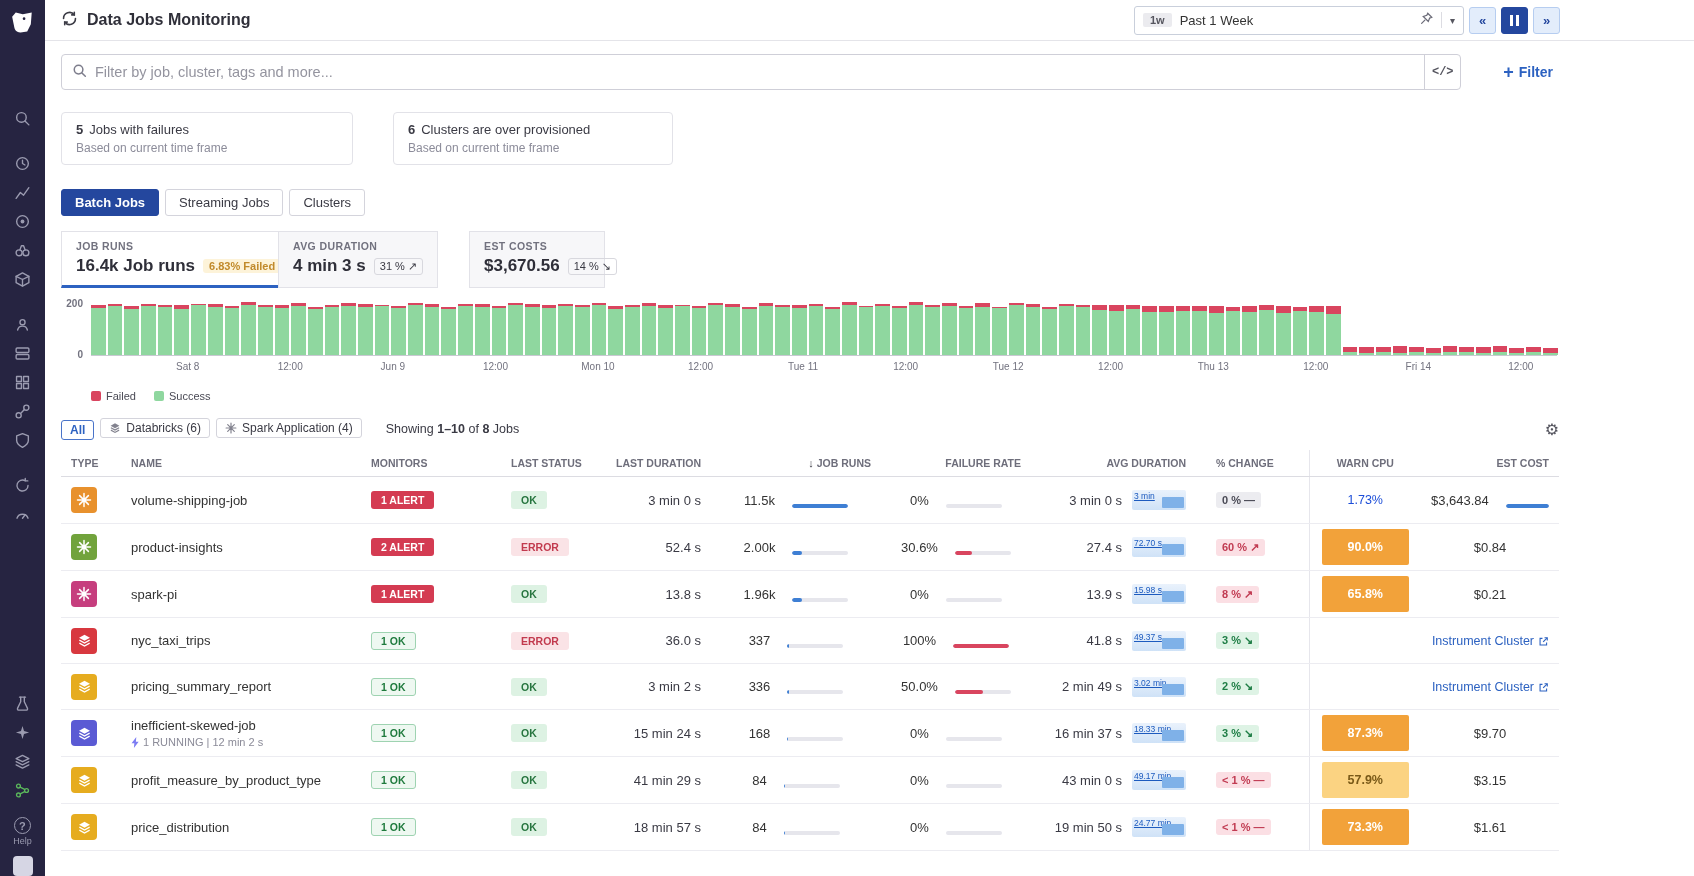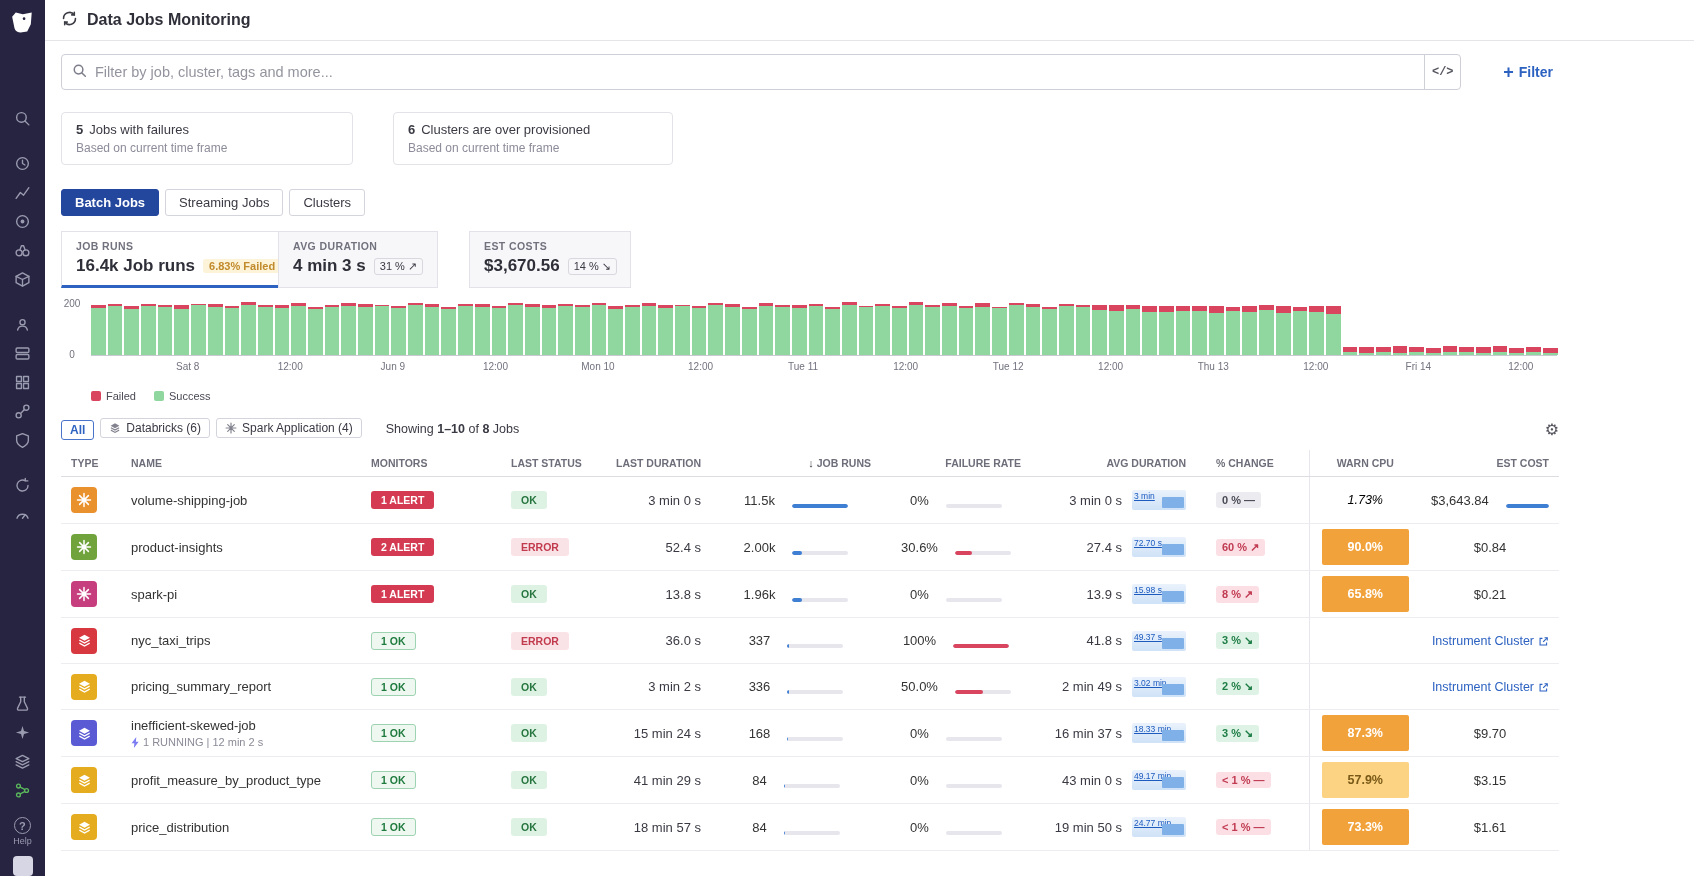--- a/index.html
+++ b/index.html
@@ -62,31 +62,31 @@
   .content { margin:24px 0 0 16px; width:1498px; }
   .tabs { display:flex; gap:6px; }
   .tab { padding:5px 13px; border:1px solid #d4d4dc; border-radius:3px; background:#fff; font-size:13px; color:#3a3a44; cursor:pointer; }
   .tab.active { background:#24479e; border-color:#24479e; color:#fff; font-weight:700; }
 
   .metric-cards { display:flex; margin-top:15px; }
   .metric-card { border:1px solid #e2e2e8; background:#f7f7f9; padding:8px 14px 9px; cursor:pointer; }
   .metric-card + .metric-card { margin-left:-1px; }
   .metric-card:nth-child(1) { width:218px; }
   .metric-card:nth-child(2) { width:160px; }
-  .metric-card:nth-child(3) { width:162px;margin-left:31px; }
+  .metric-card:nth-child(3) { width:136px;margin-left:31px; }
   .metric-card.active { background:#fff; border-bottom:3px solid #2d62c1; }
   .mc-label { font-size:10.5px; font-weight:700; color:#72727f; letter-spacing:.4px; }
   .mc-value-row { display:flex; align-items:center; gap:8px; margin-top:4px; }
   .mc-value { font-size:17px; font-weight:700; color:#2f2f39; white-space:nowrap; }
   .mc-badge { font-size:11px; font-weight:700; color:#c18a2b; background:#fdf3d9; padding:1px 6px; border-radius:3px; white-space:nowrap; }
   .mc-delta { font-size:11px; color:#3a3a44; border:1px solid #d8d8de; padding:1px 5px; border-radius:3px; white-space:nowrap; }
 
   
   .chart-wrap { position:relative; height:78px; margin-top:14px; }
-  .ytick { position:absolute; left:0; width:22px; text-align:center; font-size:10px; color:#72727f; }
+  .ytick { position:absolute; left:0; width:22px; text-align:right; font-size:10px; color:#72727f;font-weight:bold; }
   .ytick.t200 { top:-4px; } .ytick.t0 { top:47px; }
   .plot { position:absolute; left:30px; right:2px; top:0; height:54px; border-bottom:1px solid #c9c9d2; display:flex; align-items:flex-end; gap:2px; }
   .bar { flex:1; height:100%; display:flex; flex-direction:column; justify-content:flex-end; min-width:0; }
   .seg-f { background:#d9455f; }
   .seg-s { background:#8fd79f; }
   .xlabels { position:absolute; left:30px; right:2px; top:59px; height:14px; }
   .xlabel { position:absolute; transform:translateX(-50%); font-size:10px; color:#72727f; white-space:nowrap; }
   .legend { display:flex; gap:18px; align-items:center; margin:10px 0 0 30px; font-size:11px; color:#4a4a55; }
   .lg-item { display:inline-flex; align-items:center; cursor:pointer; }
   .lg-item .sw { width:10px; height:10px; border-radius:2px; display:inline-block; margin-right:5px; }
@@ -123,21 +123,21 @@
   .sparkbox { width:54px; height:20px; border-radius:2px; background:linear-gradient(180deg,#eaf2fc 0%,#cfe2f7 100%); position:relative; cursor:pointer; flex-shrink:0; }
   .sparkbox .seg { position:absolute; right:2px; bottom:2px; width:22px; height:11px; background:#7fb1e8; border-radius:1px; }
   .sparkbox .lab { position:absolute; left:2px; top:1px; font-size:8.5px; color:#1d5bbf; text-decoration:underline; white-space:nowrap; }
   .chg { font-size:11px; font-weight:700; padding:2px 6px; border-radius:3px; display:inline-block; white-space:nowrap; }
   .chg-neutral { background:#ececf0; color:#4a4a55; }
   .chg-bad { background:#fbdfe4; color:#c13b52; }
   .chg-good { background:#def3e5; color:#1e7d45; }
   .idle { height:36px; display:flex; align-items:center; justify-content:center; font-size:12.5px; border-radius:2px; margin:0 2px; }
   .idle-high { background:#f2a23a; color:#fff; font-weight:700; }
   .idle-mid { background:#fbd382; color:#7a5a18; font-weight:700; }
-  .idle-plain { background:none; color:#000000;font-style:italic; }
+  .idle-plain { background:none; color:#1d4ed8; }
   .cost-link { color:#2d62c1; font-size:12.5px; cursor:pointer; display:inline-flex; align-items:center; gap:4px; text-decoration:none; white-space:nowrap; }
 </style>
 </head>
 <body>
 
 <div class="app">
 
   <aside class="sidebar">
     <div class="logo">
       <svg width="27" height="27" viewBox="0 0 24 24" fill="#fff">
@@ -277,20 +277,42 @@
       <div class="title-wrap">
         <span>
           <svg width="17" height="17" viewBox="0 0 16 16" fill="none" stroke="#3c3c46" stroke-width="1.5" stroke-linecap="round">
               <path d="M13.6 8A5.6 5.6 0 0 1 3.5 11.4"></path>
               <path d="M2.4 8A5.6 5.6 0 0 1 12.5 4.6"></path>
               <path d="M12.5 2.2v2.4h-2.4"></path>
               <path d="M3.5 13.8v-2.4h2.4"></path>
             </svg>
         </span>
         <h1 class="page-title">Data Jobs Monitoring</h1>
+      </div>
+      <div class="time-controls">
+        <div class="time-select">
+          <span class="ts-tag">1w</span>
+          <span class="ts-label">Past 1 Week</span>
+          <span>
+            <svg width="13" height="13" viewBox="0 0 16 16" fill="none" stroke="#6b6b78" stroke-width="1.5" stroke-linecap="round">
+                <path d="M9.5 1.5l5 5-2.6 1-1.7 4.2L4 5.5l4.4-1.4z"></path>
+                <path d="M6 10L2 14"></path>
+              </svg>
+          </span>
+          <span class="ts-div"></span>
+          <span class="ts-chev">▾</span>
+        </div>
+        <button class="tc-btn">«</button>
+        <button class="tc-btn pause">
+            <span class="pause-bars">
+              <span></span>
+              <span></span>
+            </span>
+          </button>
+        <button class="tc-btn">»</button>
       </div>
     </header>
 
     <div class="searchrow">
       <div class="search-box">
         <span>
           <svg width="15" height="15" viewBox="0 0 16 16" fill="none" stroke="#7d7d8c" stroke-width="1.6" stroke-linecap="round">
               <circle cx="7" cy="7" r="4.6"></circle>
               <path d="M10.6 10.6L14.2 14.2"></path>
             </svg>

